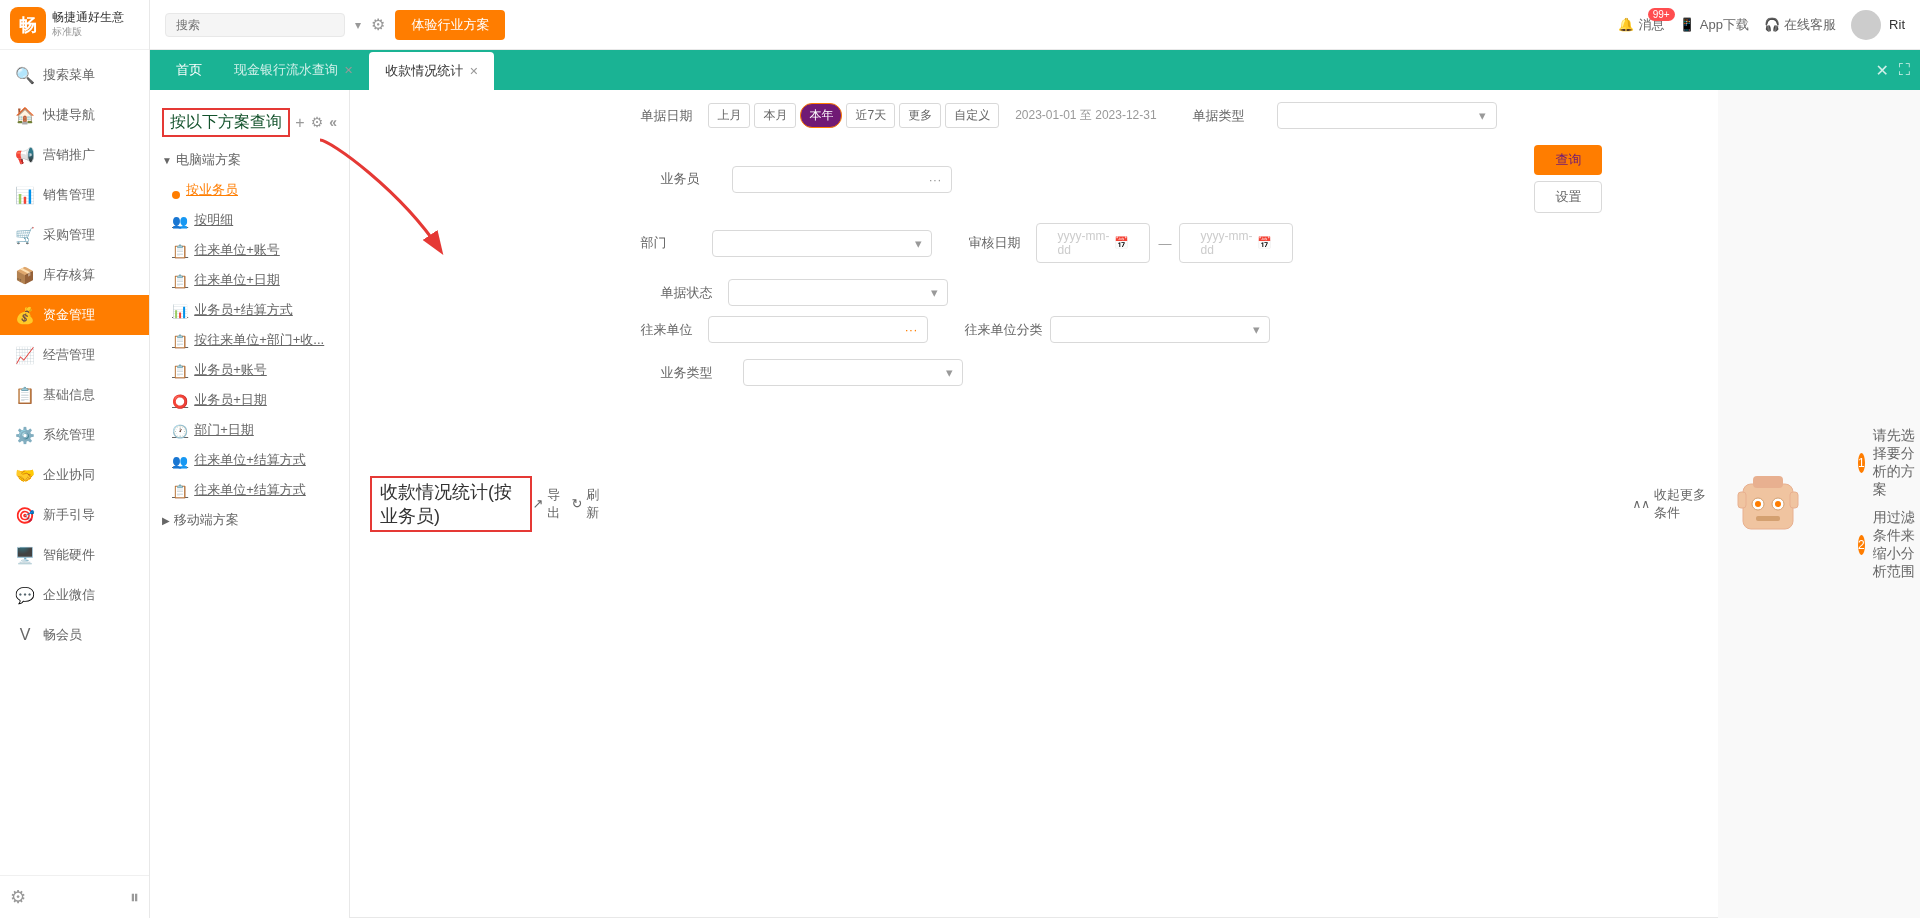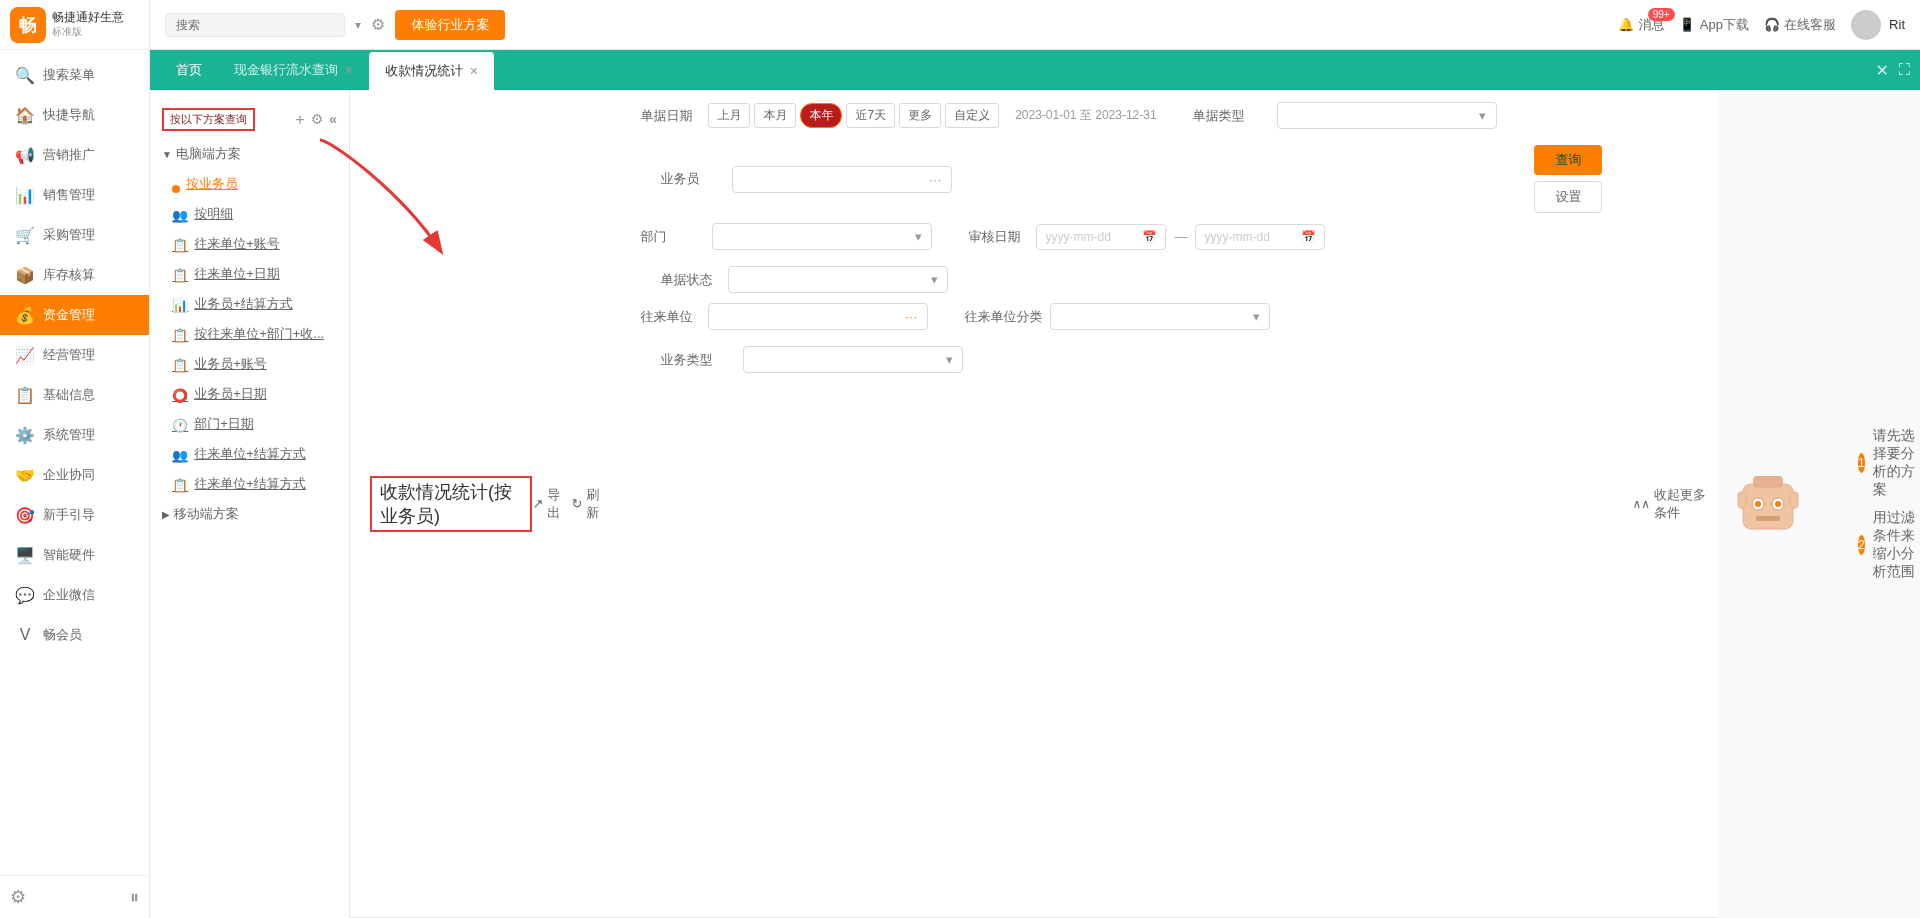--- a/index.html
+++ b/index.html
@@ -68,27 +68,27 @@
     .page-header-actions { display: flex; gap: 10px; }
     .btn-export { display: flex; align-items: center; gap: 4px; color: #666; font-size: 13px; cursor: pointer; }
     .btn-refresh { display: flex; align-items: center; gap: 4px; color: #666; font-size: 13px; cursor: pointer; }
 
     
     .filter-area { background: #fff; padding: 12px 20px; border-bottom: 1px solid #e8e8e8; }
     .filter-row { display: flex; align-items: center; gap: 16px; margin-bottom: 10px; flex-wrap: wrap; }
     .filter-label { font-size: 13px; color: #666; white-space: nowrap; min-width: 60px; }
     .filter-date-btns { display: flex; gap: 4px; align-items: center; }
     .date-btn { padding: 3px 8px; font-size: 12px; color: #666; border: 1px solid #d9d9d9; border-radius: 3px; cursor: pointer; background: #fff; }
-    .date-btn.active { background: #b91c1c; color: #fff; border-color: #ff7d00; border-radius: 12px; }
+    .date-btn.active { background: #701a75; color: #fff; border-color: #ff7d00; border-radius: 12px; }
     .date-range { font-size: 12px; color: #999; }
     .filter-select { border: 1px solid #d9d9d9; border-radius: 4px; padding: 5px 10px; font-size: 13px; color: #666; min-width: 200px; display: flex; align-items: center; justify-content: space-between; cursor: pointer; background: #fff; }
     .filter-select .select-arrow { color: #999; }
-    .filter-date-input { border: 1px solid #d9d9d9; border-radius: 4px; padding: 5px 8px; font-size: 12px; color: #ccc; width: 130px; display: flex; align-items: center; justify-content: space-between; }
+    .filter-date-input { border: 1px solid #d9d9d9; border-radius: 4px; padding: 5px 20px; font-size: 12px; color: #ccc; width: 114px; display: flex; align-items: center; justify-content: space-between; }
     .filter-dash { color: #999; }
-    .btn-query { background: #ff7d00; color: #14532d; border: none; border-radius: 4px; padding: 6px 20px; font-size: 13px; cursor: pointer; }
+    .btn-query { background: #ff7d00; color: #701a75; border: none; border-radius: 4px; padding: 6px 20px; font-size: 13px; cursor: pointer; }
     .btn-set { background: #fff; color: #666; border: 1px solid #d9d9d9; border-radius: 4px; padding: 6px 20px; font-size: 13px; cursor: pointer; }
 
     
     .collapse-bar { display: flex; align-items: center; justify-content: center; padding: 10px; background: #fff; border-bottom: 1px solid #e8e8e8; }
     .collapse-btn { display: flex; align-items: center; gap: 4px; color: #666; font-size: 13px; cursor: pointer; }
     .collapse-icon { font-size: 12px; }
 
     
     .empty-area { flex: 1; background: #f9f9f9; display: flex; align-items: center; justify-content: center; flex-direction: column; gap: 20px; }
     .empty-tips { display: flex; flex-direction: column; gap: 10px; }
@@ -227,21 +227,21 @@
       <span class="tab-win-btn">✕</span>
       <span class="tab-win-btn">⛶</span>
     </div>
   </div>
 
   <div class="content">
 
     <div class="left-panel">
       <div class="panel-header">
         <div style="border:2px solid #e53935; padding:2px 6px; display:inline-flex; align-items:center; gap:4px;">
-          <span style="font-size:11px;color:#7f1d1d;font-weight:500;">按以下方案查询</span>
+          <span style="font-size:16px;color:#14532d;font-weight:500;">按以下方案查询</span>
         </div>
         <div class="panel-header-actions">
           <span style="font-size:16px;color:#999;">+</span>
           <span style="font-size:14px;color:#999;">⚙</span>
           <span style="font-size:14px;color:#999;font-weight:bold;">«</span>
         </div>
       </div>
 
       <div class="tree-parent">
         <span class="arrow">▼</span>

